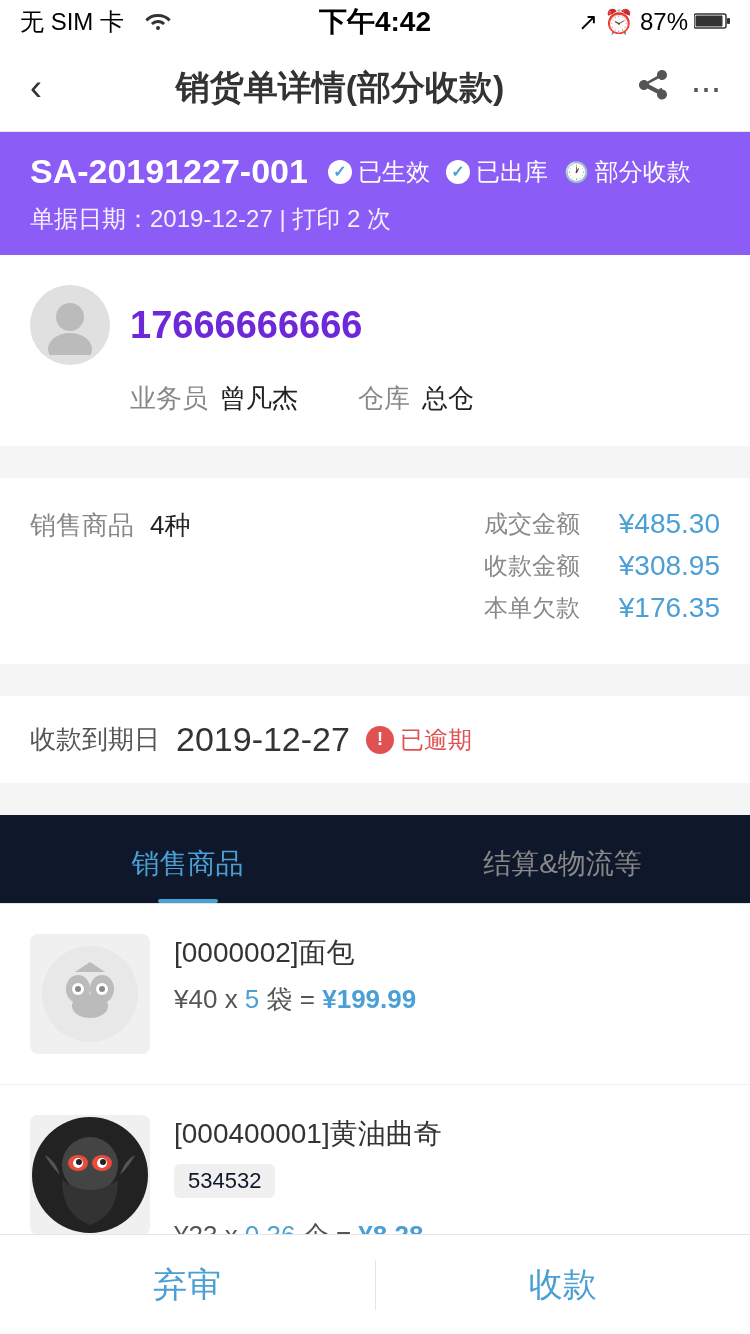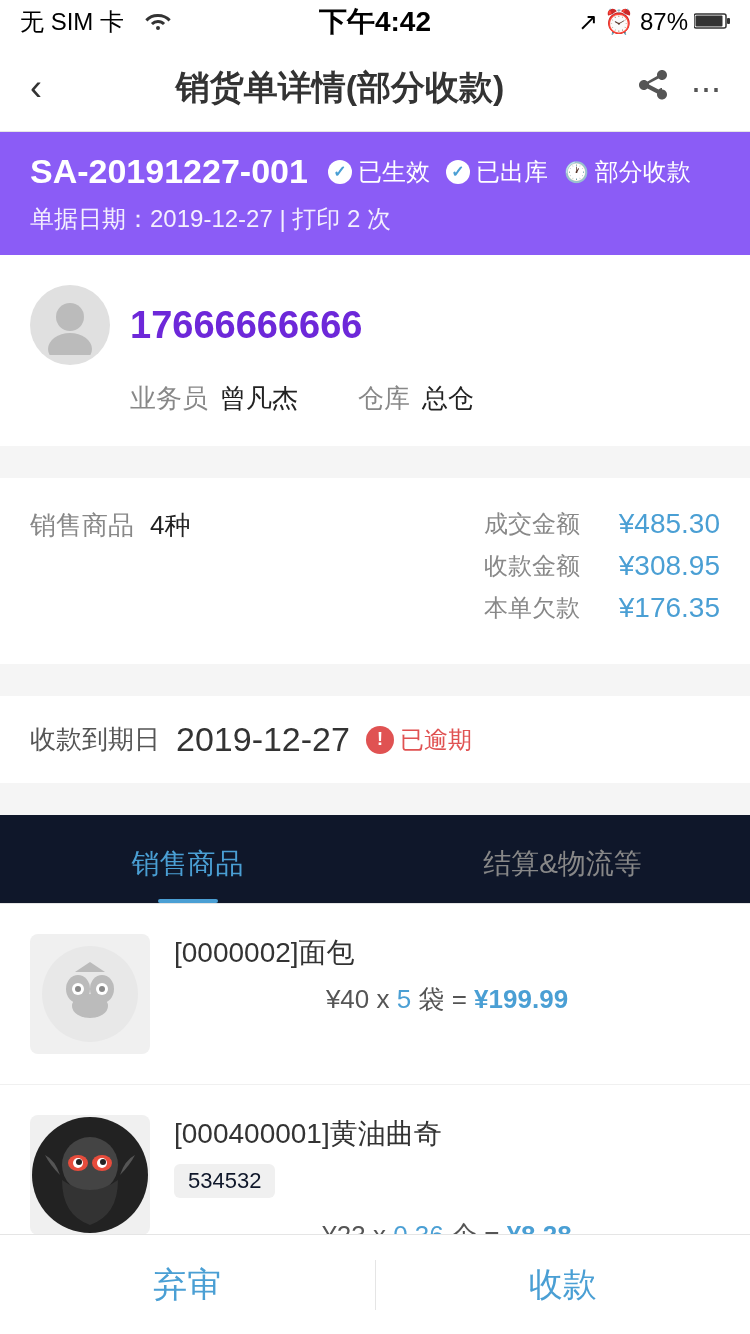--- a/index.html
+++ b/index.html
@@ -308,21 +308,20 @@
       background: #f0f0f0;
       color: #0f172a;
       font-size: 22px;
       padding: 4px 14px;
       border-radius: 6px;
       margin-bottom: 10px;
     }
     .product-price-row {
       font-size: 26px;
       color: #555;
-      text-align: center;
     }
     .price-qty {
       color: #4a9fd4;
     }
     .price-total {
       color: #4a9fd4;
       font-weight: 600;
     }
 
     

